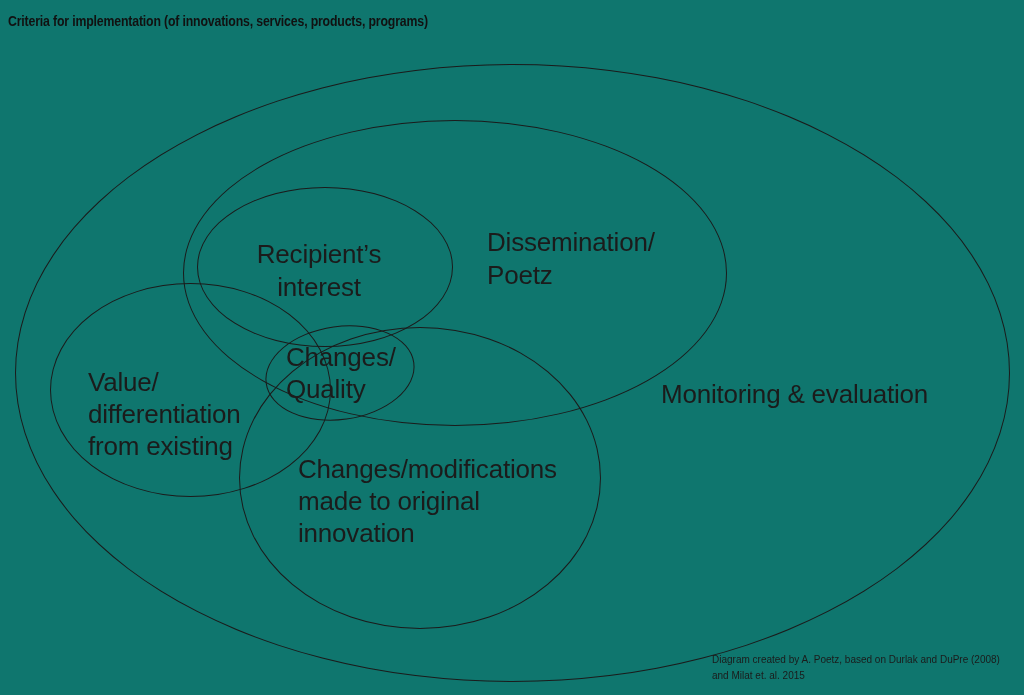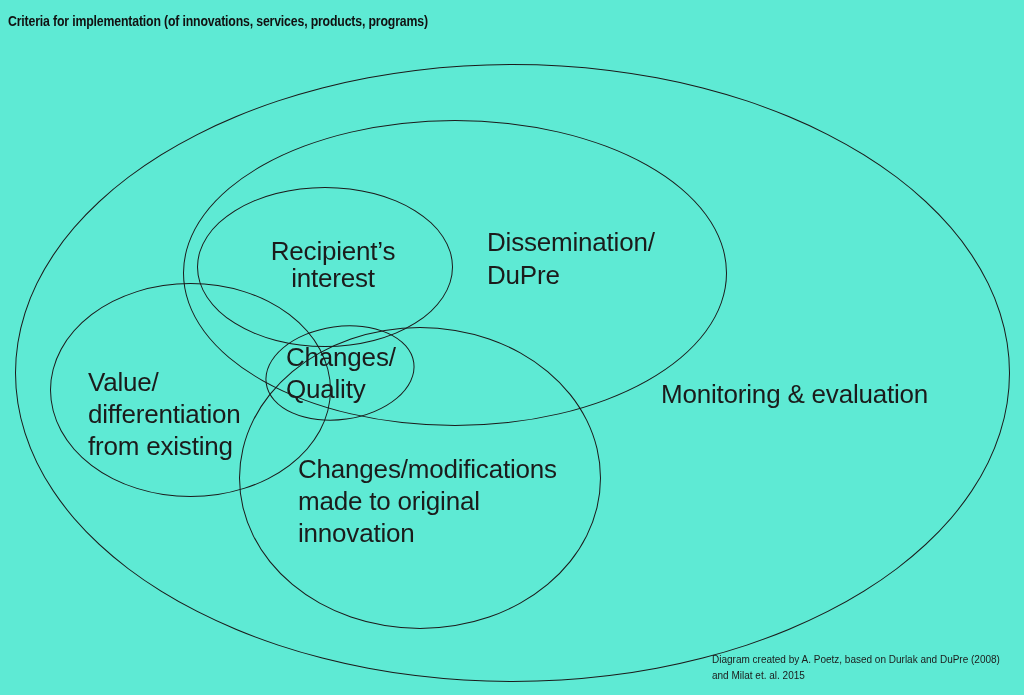--- a/index.html
+++ b/index.html
@@ -1,20 +1,20 @@
 <!DOCTYPE html>
 <html><head>
 <meta charset="utf-8">
 <style>
   html, body { margin: 0; padding: 0; background: #ffffff; }
   .stage {
     position: relative;
     width: 1024px;
     height: 695px;
-    background: #5eead4;
+    background: #0f766e;
     overflow: hidden;
     font-family: "Liberation Sans", sans-serif;
     color: #1b1b1b;
   }
   .page-title {
     position: absolute;
     left: 8px;
     top: 12px;
     font-size: 15px;
     font-weight: 700;
@@ -38,21 +38,21 @@
   .e-fidelity      { left: 265px; top: 326px; width: 150px; height: 94px; transform: rotate(-8deg); }
   .e-changes       { left: 239px; top: 327px; width: 362px; height: 302px; }
   .set-label {
     position: absolute;
     font-size: 26px;
     line-height: 32px;
     letter-spacing: -0.2px;
     color: #1b1b1b;
     white-space: pre-line;
   }
-  .l-recipient     { left: 205px; top: 238px; width: 256px; text-align: center; line-height: 27px; }
+  .l-recipient     { left: 191px; top: 238px; width: 256px; text-align: center; line-height: 33px; }
   .l-dissemination { left: 487px; top: 226px; line-height: 33px; }
   .l-value         { left: 88px;  top: 366px; }
   .l-fidelity      { left: 286px; top: 341px; }
   .l-changes       { left: 298px; top: 453px; }
   .l-monitoring    { left: 661px; top: 378px; white-space: nowrap; }
   .attribution {
     position: absolute;
     left: 712px;
     top: 652px;
     font-size: 10px;
@@ -71,21 +71,21 @@
   <div class="ellipse e-monitoring"></div>
   <div class="ellipse e-dissemination"></div>
   <div class="ellipse e-recipient"></div>
   <div class="ellipse e-value"></div>
   <div class="ellipse e-fidelity"></div>
   <div class="ellipse e-changes"></div>
 
   <div class="set-label l-recipient">Recipient’s
 interest</div>
   <div class="set-label l-dissemination">Dissemination/
-DuPre</div>
+Poetz</div>
   <div class="set-label l-value">Value/
 differentiation
 from existing</div>
   <div class="set-label l-fidelity">Changes/
 Quality</div>
   <div class="set-label l-changes">Changes/modifications
 made to original
 innovation</div>
   <div class="set-label l-monitoring">Monitoring &amp; evaluation</div>
 

